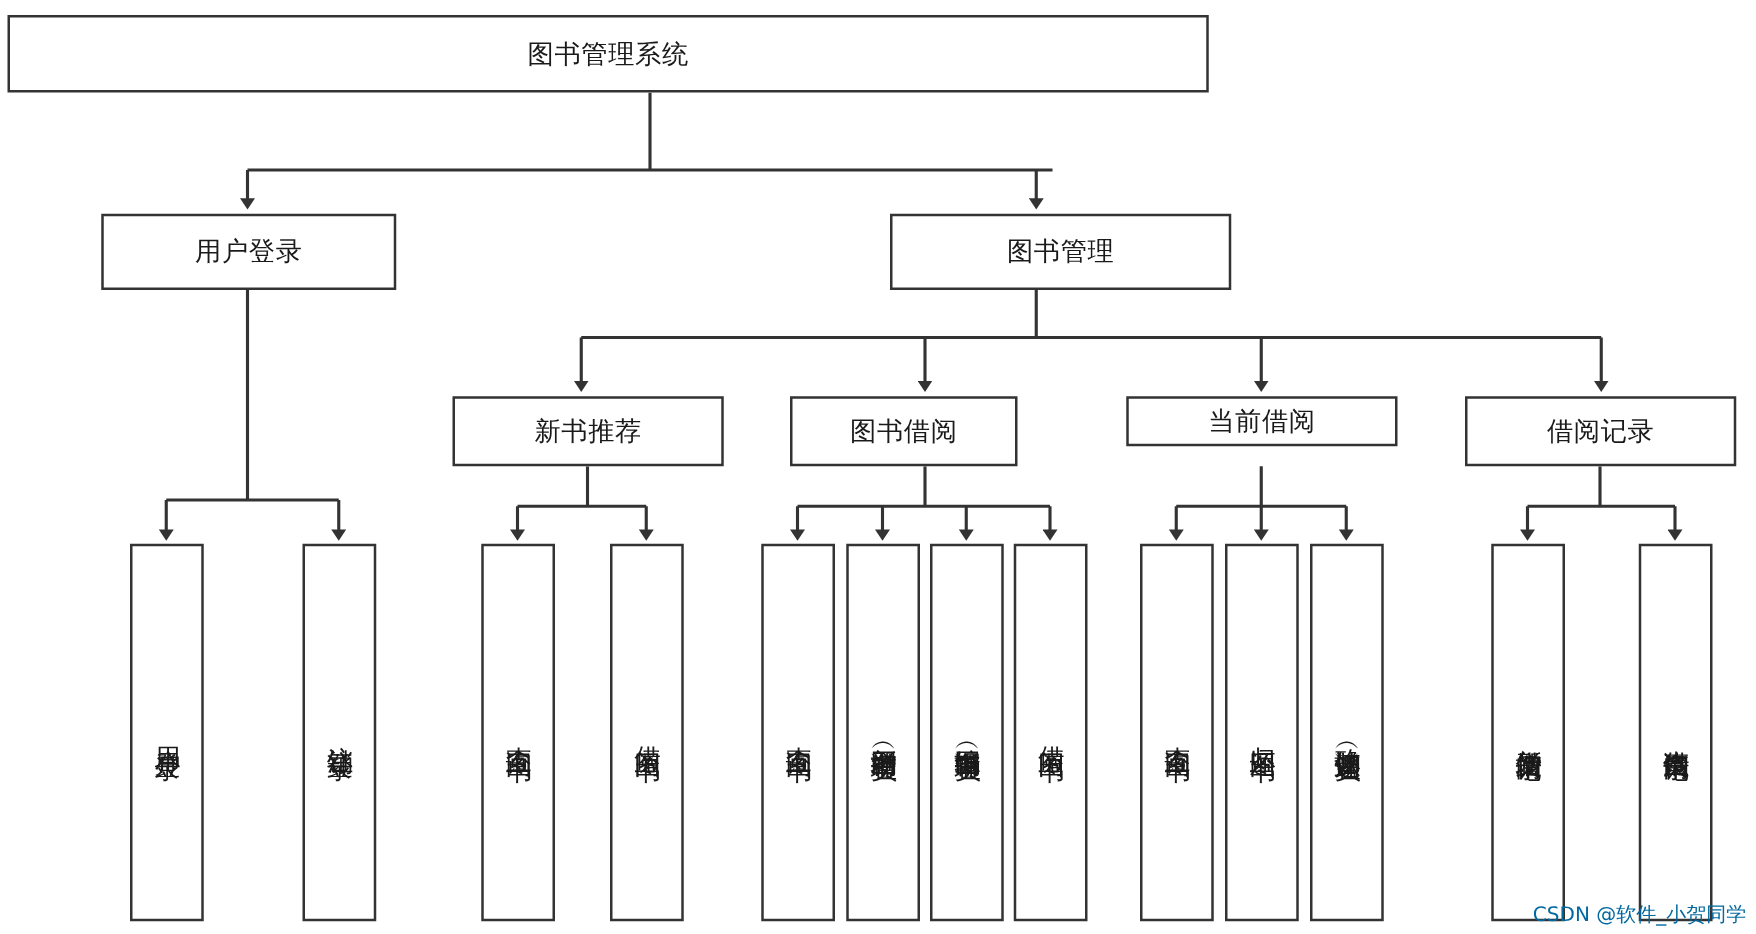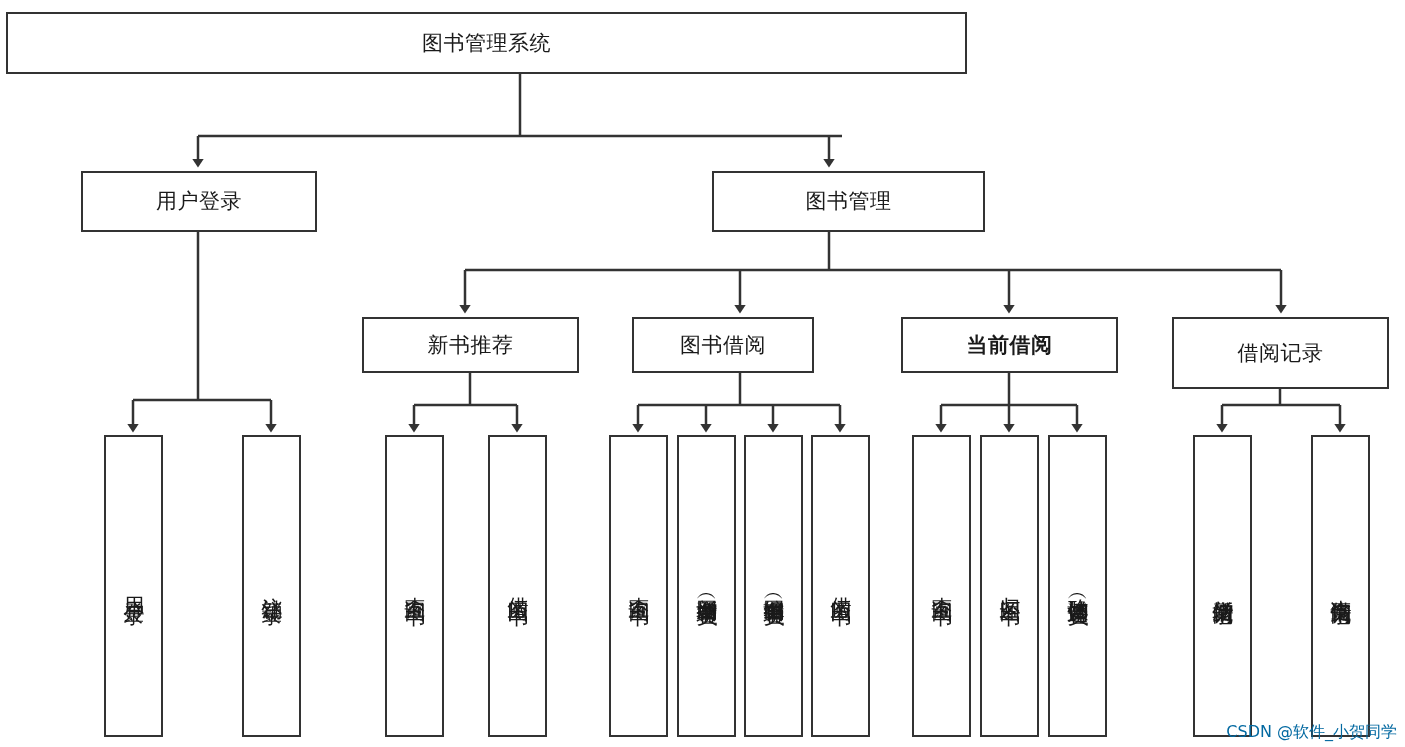--- a/index.html
+++ b/index.html
@@ -140,24 +140,24 @@
   <div class="node h" style="left:712px; top:171px; width:273px; height:61px;">
     <span class="lbl">图书管理</span>
   </div>
 
   <div class="node h" style="left:362px; top:317px; width:217px; height:56px;">
     <span class="lbl">新书推荐</span>
   </div>
   <div class="node h" style="left:632px; top:317px; width:182px; height:56px;">
     <span class="lbl">图书借阅</span>
   </div>
-  <div class="node h" style="left:901px; top:317px; width:217px; height:56px;font-weight:bold;">
+  <div class="node h" style="left:901px; top:317px; width:217px; height:40px;">
     <span class="lbl">当前借阅</span>
   </div>
-  <div class="node h" style="left:1172px; top:317px; width:217px; height:72px;">
+  <div class="node h" style="left:1172px; top:317px; width:217px; height:56px;">
     <span class="lbl">借阅记录</span>
   </div>
 
   <div class="node v" style="left:104px; top:435px; width:59px; height:302px;">
     <span class="lbl">用户登录</span>
   </div>
   <div class="node v" style="left:242px; top:435px; width:59px; height:302px;">
     <span class="lbl">注销登录</span>
   </div>
 

